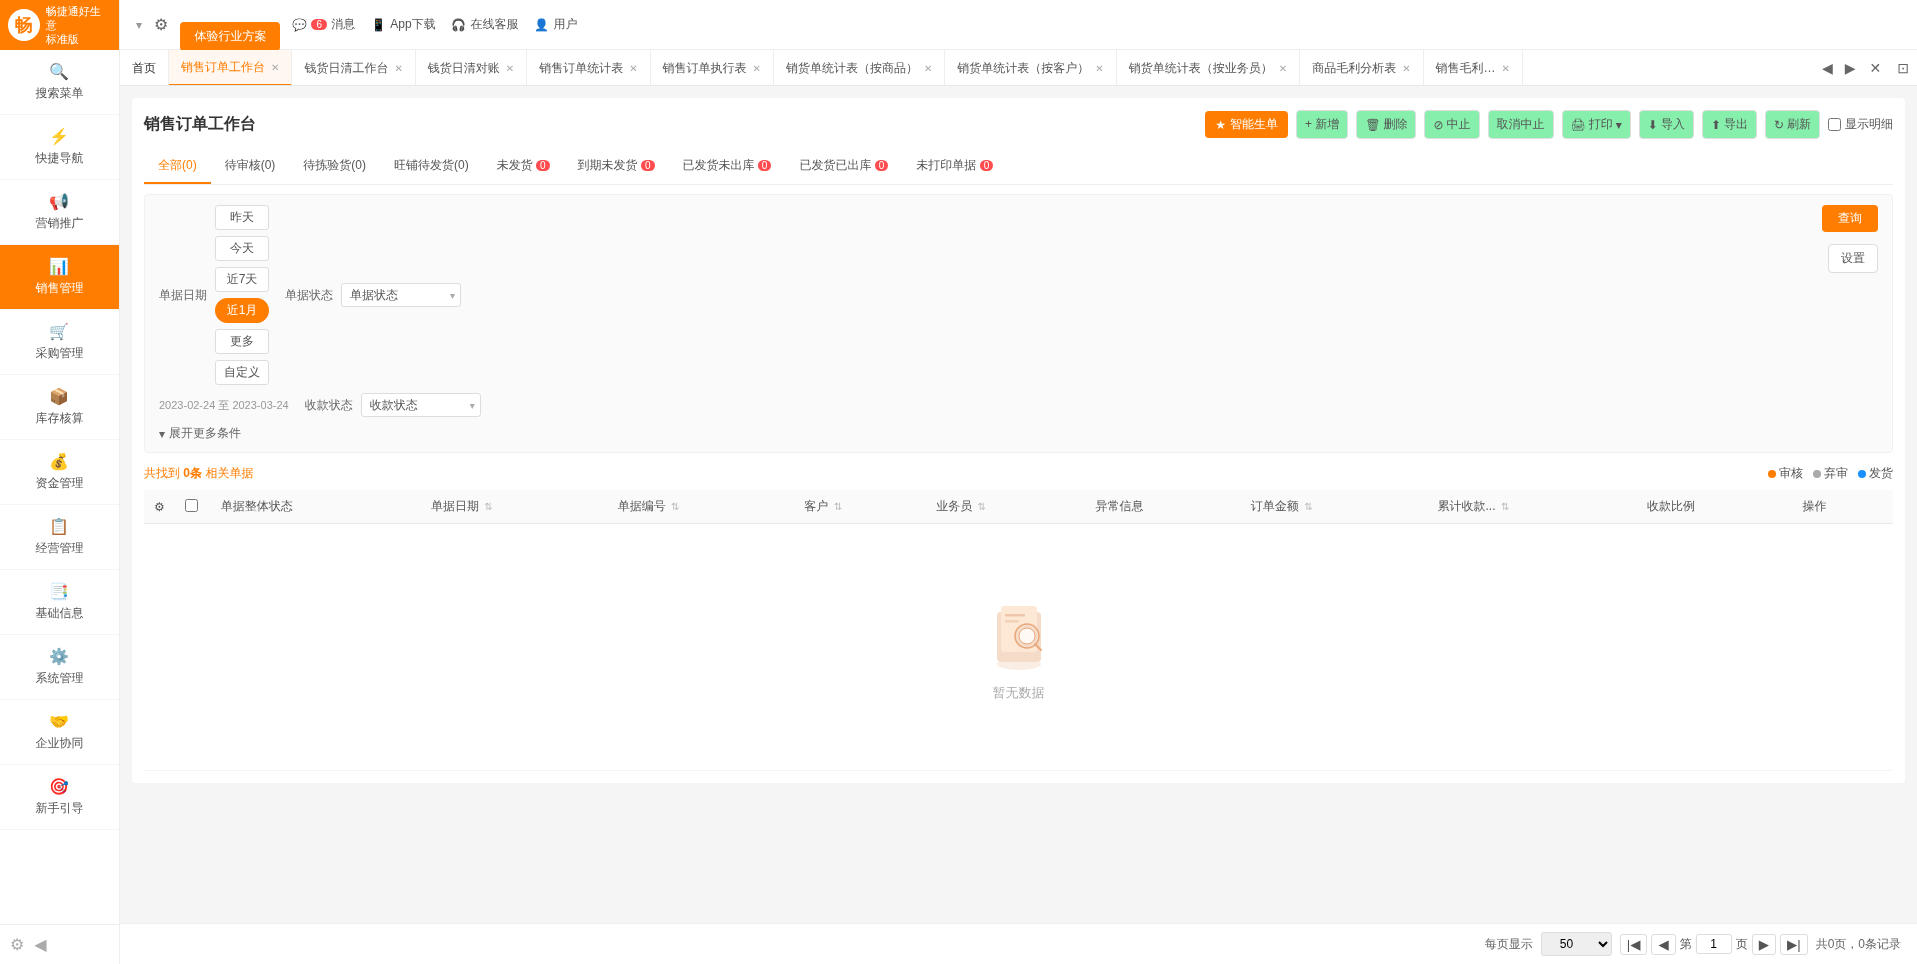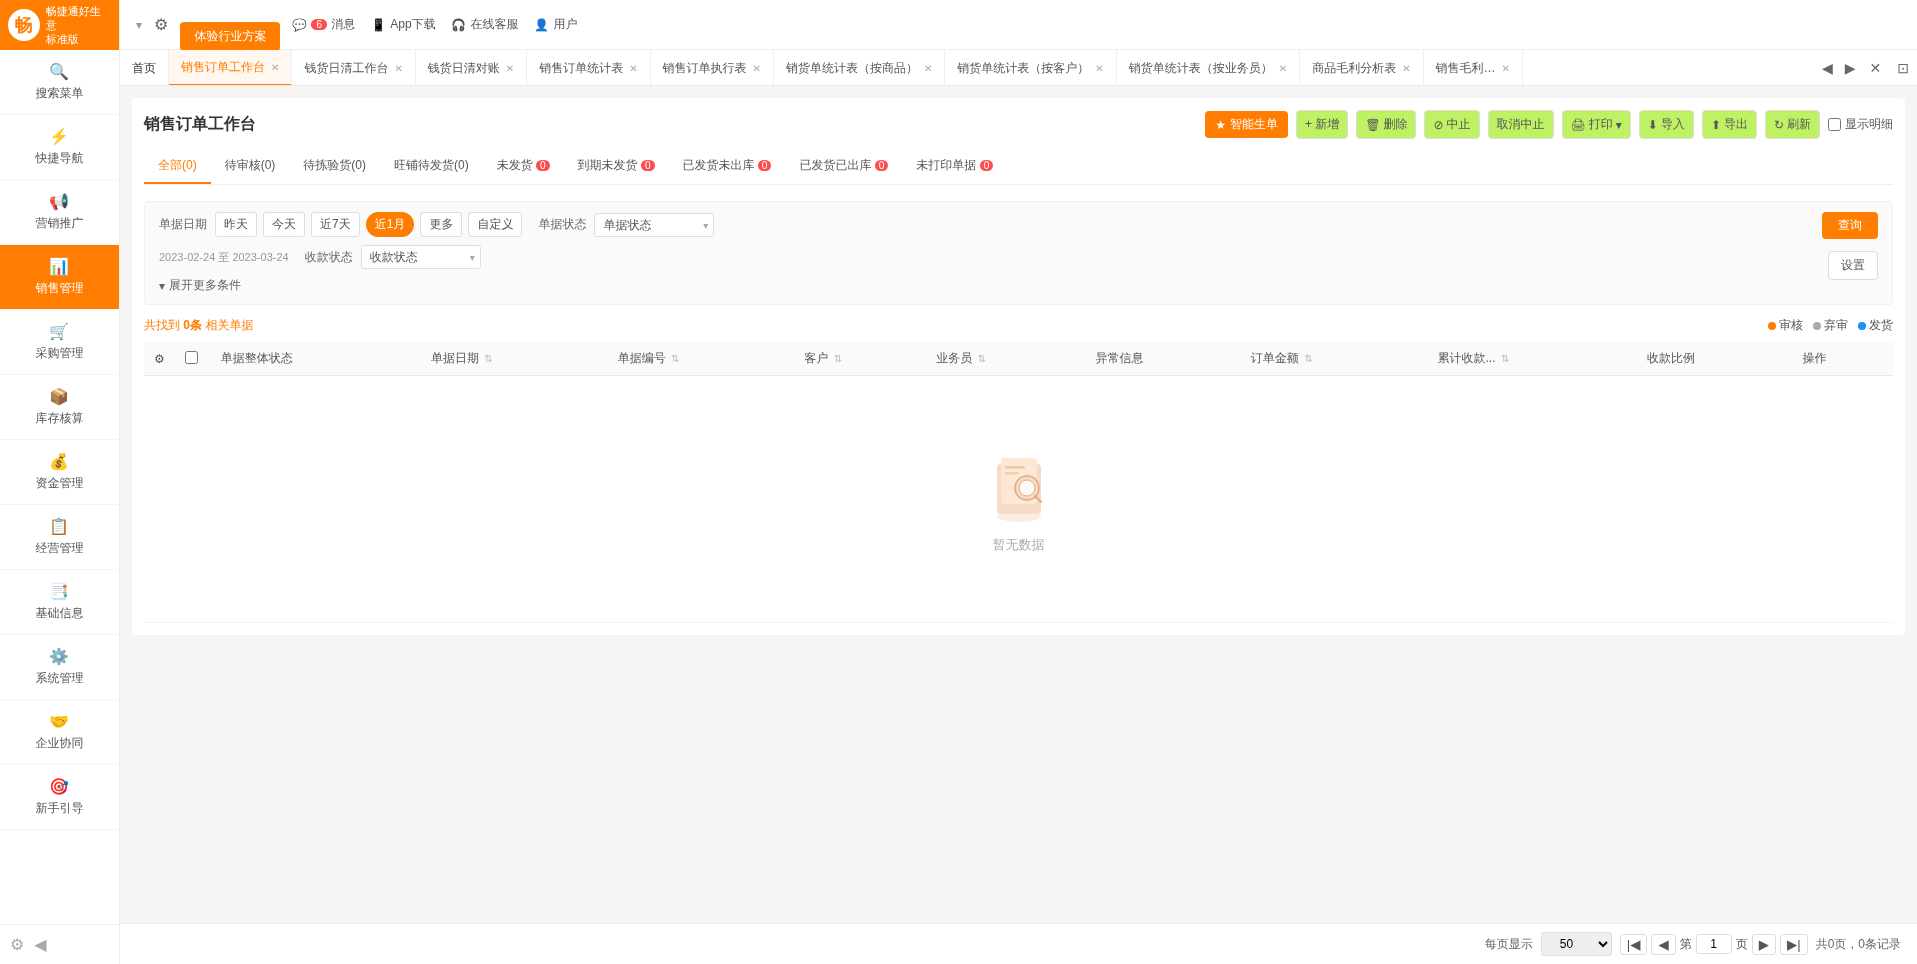--- a/index.html
+++ b/index.html
@@ -44,33 +44,33 @@
     
     .page-content { flex: 1; overflow: auto; background: #f5f5f5; padding: 12px; }
     .work-area { background: #fff; border-radius: 4px; padding: 12px; }
 
     
     .page-title-row { display: flex; align-items: center; justify-content: space-between; margin-bottom: 10px; }
     .page-title { font-size: 16px; font-weight: bold; color: #333; }
     .toolbar { display: flex; align-items: center; gap: 8px; flex-wrap: wrap; }
     .btn-smart { background: #ff7d00; color: #fff; border: none; border-radius: 4px; padding: 5px 10px; cursor: pointer; font-size: 12px; display: flex; align-items: center; gap: 4px; }
     .btn-smart .star { font-size: 12px; }
-    .btn-toolbar { background: #bef264; border: 1px solid #ddd; border-radius: 4px; padding: 5px 8px; cursor: pointer; font-size: 12px; color: #555; display: flex; align-items: center; gap: 3px; }
-
-    
-    .sub-tabs { display: flex; gap: 0; border-bottom: 1px solid #eee; margin-bottom: 16px; flex-wrap: wrap; }
+    .btn-toolbar { background: #86efac; border: 1px solid #ddd; border-radius: 4px; padding: 5px 8px; cursor: pointer; font-size: 12px; color: #555; display: flex; align-items: center; gap: 3px; }
+
+    
+    .sub-tabs { display: flex; gap: 0; border-bottom: 1px solid #eee; margin-bottom: 9px; flex-wrap: wrap; }
     .sub-tab { padding: 8px 14px; cursor: pointer; color: #555; font-size: 12px; border-bottom: 2px solid transparent; white-space: nowrap; }
     .sub-tab.active { color: #ff7d00; border-bottom: 2px solid #ff7d00; }
     .sub-tab .badge-red { background: #ff4d4f; color: #fff; border-radius: 8px; padding: 0 4px; font-size: 10px; }
 
     
     .filter-row { display: flex; align-items: center; gap: 16px; margin-bottom: 8px; flex-wrap: wrap; }
     .filter-group { display: flex; align-items: center; gap: 8px; }
     .filter-label { color: #666; font-size: 12px; white-space: nowrap; }
-    .filter-dates { display: flex; gap: 6px; flex-wrap: wrap; }
+    .filter-dates { display: flex; gap: 6px; flex-wrap: wrap; flex-direction: column; }
     .date-btn { padding: 3px 8px; border: 1px solid #ddd; border-radius: 3px; cursor: pointer; font-size: 12px; color: #555; background: #fff; }
     .date-btn.active { background: #ff7d00; color: #fff; border-color: #ff7d00; border-radius: 12px; }
     .date-range { font-size: 11px; color: #999; }
     .filter-select { border: 1px solid #ddd; border-radius: 3px; padding: 4px 24px 4px 8px; font-size: 12px; color: #555; background: #fff; cursor: pointer; min-width: 120px; appearance: none; position: relative; }
     .select-wrap { position: relative; display: inline-block; }
     .select-wrap::after { content: '▾'; position: absolute; right: 6px; top: 50%; transform: translateY(-50%); color: #aaa; pointer-events: none; font-size: 10px; }
     .expand-btn { color: #666; font-size: 12px; cursor: pointer; display: flex; align-items: center; gap: 4px; }
     .btn-query { background: #ff7d00; color: #fff; border: none; border-radius: 4px; padding: 5px 16px; cursor: pointer; font-size: 12px; }
     .btn-setting { background: #fff; border: 1px solid #ddd; border-radius: 4px; padding: 5px 12px; cursor: pointer; font-size: 12px; color: #555; }
 

